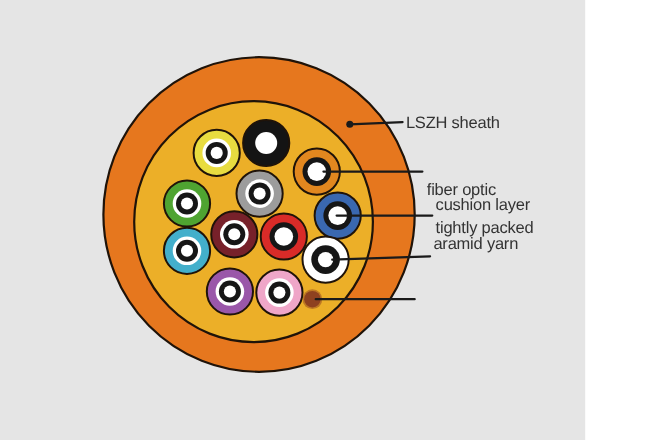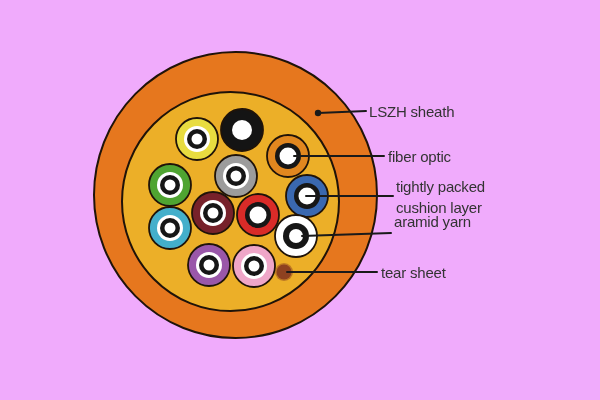--- a/index.html
+++ b/index.html
@@ -1,20 +1,20 @@
 <!DOCTYPE html>
 <html><head>
 <meta charset="utf-8">
 <style>
   html,body{margin:0;padding:0;}
   body{
     width:600px;height:400px;background:#ffffff;overflow:hidden;
     font-family:"Liberation Sans","DejaVu Sans",sans-serif;
   }
-  .stage{position:relative;width:600px;height:400px;background:#f0abfc;}
+  .stage{position:relative;width:532px;height:400px;background:#e5e5e5;}
   svg{position:absolute;left:0;top:0;}
   .label{
     position:absolute;
     font-size:15px;line-height:19px;color:#333333;
     letter-spacing:-0.2px;white-space:nowrap;
   }
   .label .ln{display:block;}
   .two-line{line-height:20.5px;}
 </style>
 </head>
@@ -95,23 +95,22 @@
       <line x1="318" y1="113" x2="366" y2="111" stroke="#1a1a1a" stroke-width="2" stroke-linecap="round"></line>
       <circle cx="318" cy="113" r="3.2" fill="#1a1a1a"></circle>
       <line x1="294" y1="156" x2="384" y2="156" stroke="#1a1a1a" stroke-width="2" stroke-linecap="round"></line>
       <line x1="306" y1="196" x2="393" y2="196" stroke="#1a1a1a" stroke-width="2" stroke-linecap="round"></line>
       <line x1="302" y1="236" x2="391" y2="233" stroke="#1a1a1a" stroke-width="2" stroke-linecap="round"></line>
       <line x1="287" y1="272" x2="377" y2="272" stroke="#1a1a1a" stroke-width="2" stroke-linecap="round"></line>
     </svg>
 
   <div class="label" style="left:369px;top:102px">LSZH sheath</div>
 
-  <div class="label" style="left:388px;top:147px">fiber optic</div>
+  <div class="label" style="left:388px;top:163px">fiber optic</div>
 
   <div class="label two-line" style="left:396px;top:177px">
+    <span class="ln">cushion layer</span>
     <span class="ln">tightly packed</span>
-    <span class="ln">cushion layer</span>
   </div>
 
   <div class="label" style="left:394px;top:212px">aramid yarn</div>
 
-  <div class="label" style="left:381px;top:263px">tear sheet</div>
 </div>
 
 </body></html>

